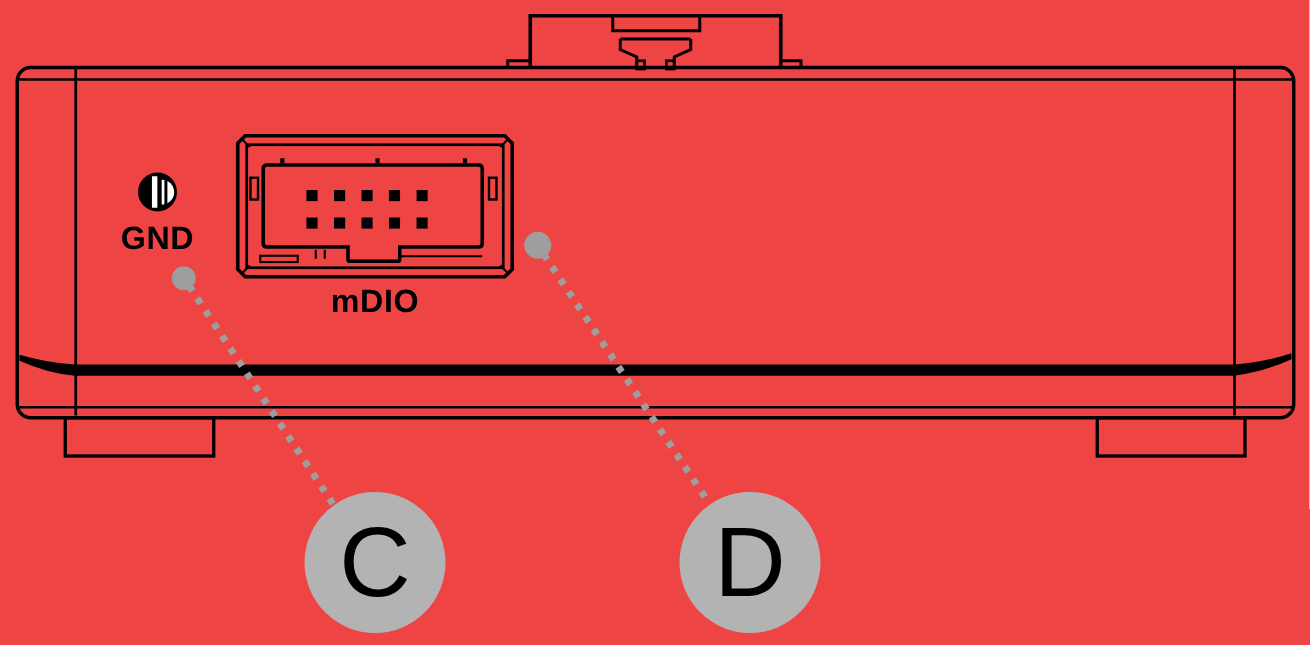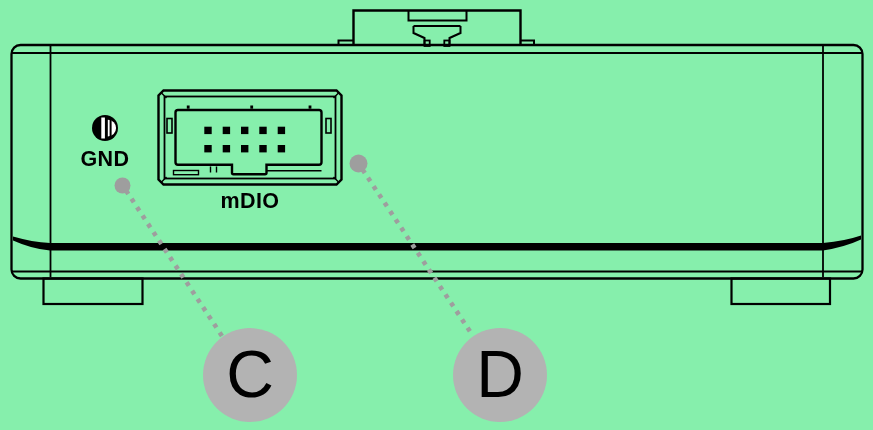--- a/index.html
+++ b/index.html
@@ -1,20 +1,20 @@
 <!DOCTYPE html>
 <html><head>
 <meta charset="utf-8">
 <style>
   html, body { margin: 0; padding: 0; background: #ffffff; }
   #canvas {
     position: relative;
     width: 873px;
     height: 430px;
-    background: #86efac;
+    background: #ef4444;
     overflow: hidden;
     font-family: "Liberation Sans", sans-serif;
   }
   svg { display: block; }
   text { font-family: "Liberation Sans", sans-serif; fill: #000000; }
   .port-label { font-weight: bold; font-size: 21.5px; letter-spacing: 0.4px; }
   .callout-letter { font-size: 66px; font-weight: 400; }
   .outline { fill: none; stroke: #000000; }
 </style>
 </head>

